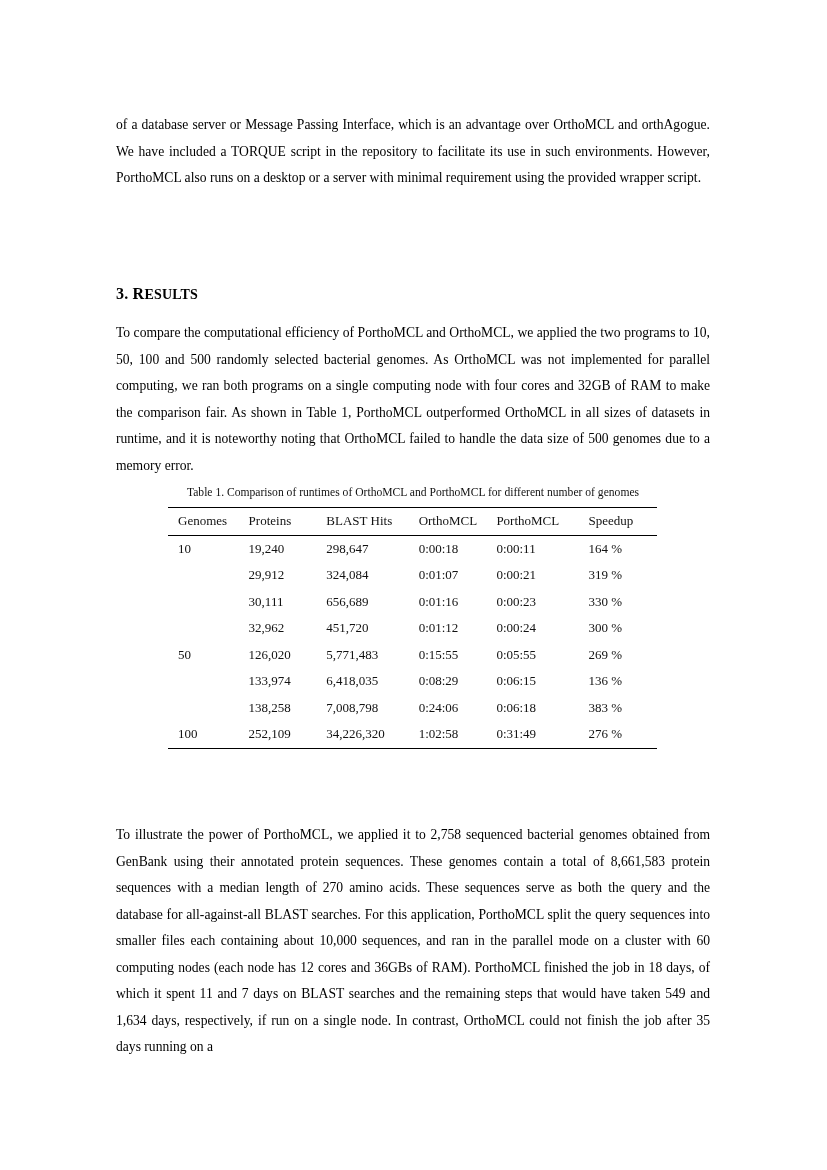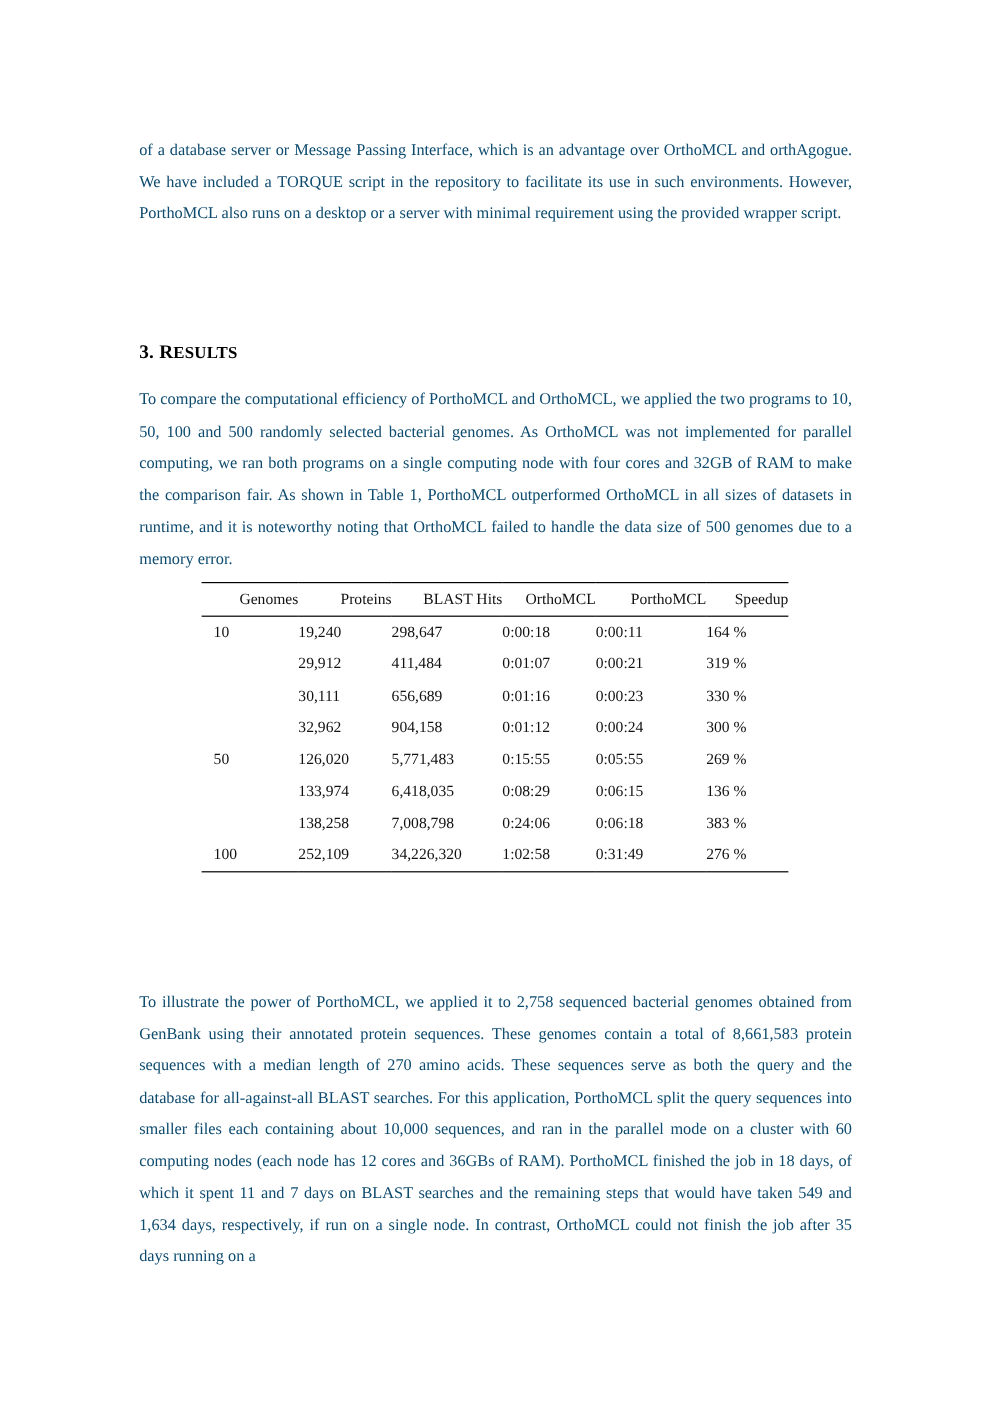--- a/index.html
+++ b/index.html
@@ -21,21 +21,21 @@
     top: 0;
     width: 594px;
     height: 1170px;
   }
   .para {
     font-size: 13.6px;
     line-height: 26.5px;
     text-align: justify;
     text-justify: inter-word;
     margin: 0;
-    color: #0c4a6e;
+    color: #000000;
     font-family: Liberation Serif, serif;
   }
   #para-intro {
     position: absolute;
     top: 112px;
     left: 0;
     width: 594px;
   }
   #section-heading {
     position: absolute;
@@ -89,21 +89,20 @@
     padding: 0;
     height: 26.5px;
     line-height: 26.5px;
     vertical-align: middle;
     white-space: nowrap;
     color: #111111;
   }
   table.runtimes thead th {
     border-top: 1.1px solid #000;
     border-bottom: 1.1px solid #000;
-    text-align: right;
   }
   table.runtimes tbody tr:last-child td {
     border-bottom: 1.1px solid #000;
   }
   .c-genomes { width: 72px; padding-left: 10px !important; }
   .c-proteins { width: 80px; margin-top: 24px; }
   .c-blast { width: 94px; }
   .c-ortho { width: 79px; }
   .c-portho { width: 94px; }
   .c-speedup { width: 70px; margin-left: 28px; }
@@ -123,20 +122,21 @@
 
   <p class="para" id="para-intro">of a database server or Message Passing Interface, which is an advantage over OrthoMCL and orthAgogue. We have included a TORQUE script in the repository to facilitate its use in such environments. However, PorthoMCL also runs on a desktop or a server with minimal requirement using the provided wrapper script.</p>
 
   <h2 id="section-heading">
     <span class="num">3.</span><span>&nbsp;</span><span class="smallcaps"><span class="first">R</span><span class="rest">ESULTS</span></span>
   </h2>
 
   <p class="para" id="para-results">To compare the computational efficiency of PorthoMCL and OrthoMCL, we applied the two programs to 10, 50, 100 and 500 randomly selected bacterial genomes. As OrthoMCL was not implemented for parallel computing, we ran both programs on a single computing node with four cores and 32GB of RAM to make the comparison fair. As shown in Table 1, PorthoMCL outperformed OrthoMCL in all sizes of datasets in runtime, and it is noteworthy noting that OrthoMCL failed to handle the data size of 500 genomes due to a memory error.</p>
 
   <div id="table-block">
+    <div class="table-caption">Table 1. Comparison of runtimes of OrthoMCL and PorthoMCL for different number of genomes</div>
 
     <table class="runtimes">
       <thead>
         <tr>
           <th class="c-genomes">Genomes</th>
           <th class="c-proteins">Proteins</th>
           <th class="c-blast">BLAST Hits</th>
           <th class="c-ortho">OrthoMCL</th>
           <th class="c-portho">PorthoMCL</th>
           <th class="c-speedup">Speedup</th>
@@ -147,37 +147,37 @@
             <td class="c-genomes">10</td>
             <td class="c-proteins">19,240</td>
             <td class="c-blast">298,647</td>
             <td class="c-ortho">0:00:18</td>
             <td class="c-portho">0:00:11</td>
             <td class="c-speedup">164 %</td>
           </tr>
           <tr>
             <td class="c-genomes"></td>
             <td class="c-proteins">29,912</td>
-            <td class="c-blast">411,484</td>
+            <td class="c-blast">324,084</td>
             <td class="c-ortho">0:01:07</td>
             <td class="c-portho">0:00:21</td>
             <td class="c-speedup">319 %</td>
           </tr>
           <tr>
             <td class="c-genomes"></td>
             <td class="c-proteins">30,111</td>
             <td class="c-blast">656,689</td>
             <td class="c-ortho">0:01:16</td>
             <td class="c-portho">0:00:23</td>
             <td class="c-speedup">330 %</td>
           </tr>
           <tr>
             <td class="c-genomes"></td>
             <td class="c-proteins">32,962</td>
-            <td class="c-blast">904,158</td>
+            <td class="c-blast">451,720</td>
             <td class="c-ortho">0:01:12</td>
             <td class="c-portho">0:00:24</td>
             <td class="c-speedup">300 %</td>
           </tr>
           <tr>
             <td class="c-genomes">50</td>
             <td class="c-proteins">126,020</td>
             <td class="c-blast">5,771,483</td>
             <td class="c-ortho">0:15:55</td>
             <td class="c-portho">0:05:55</td>

